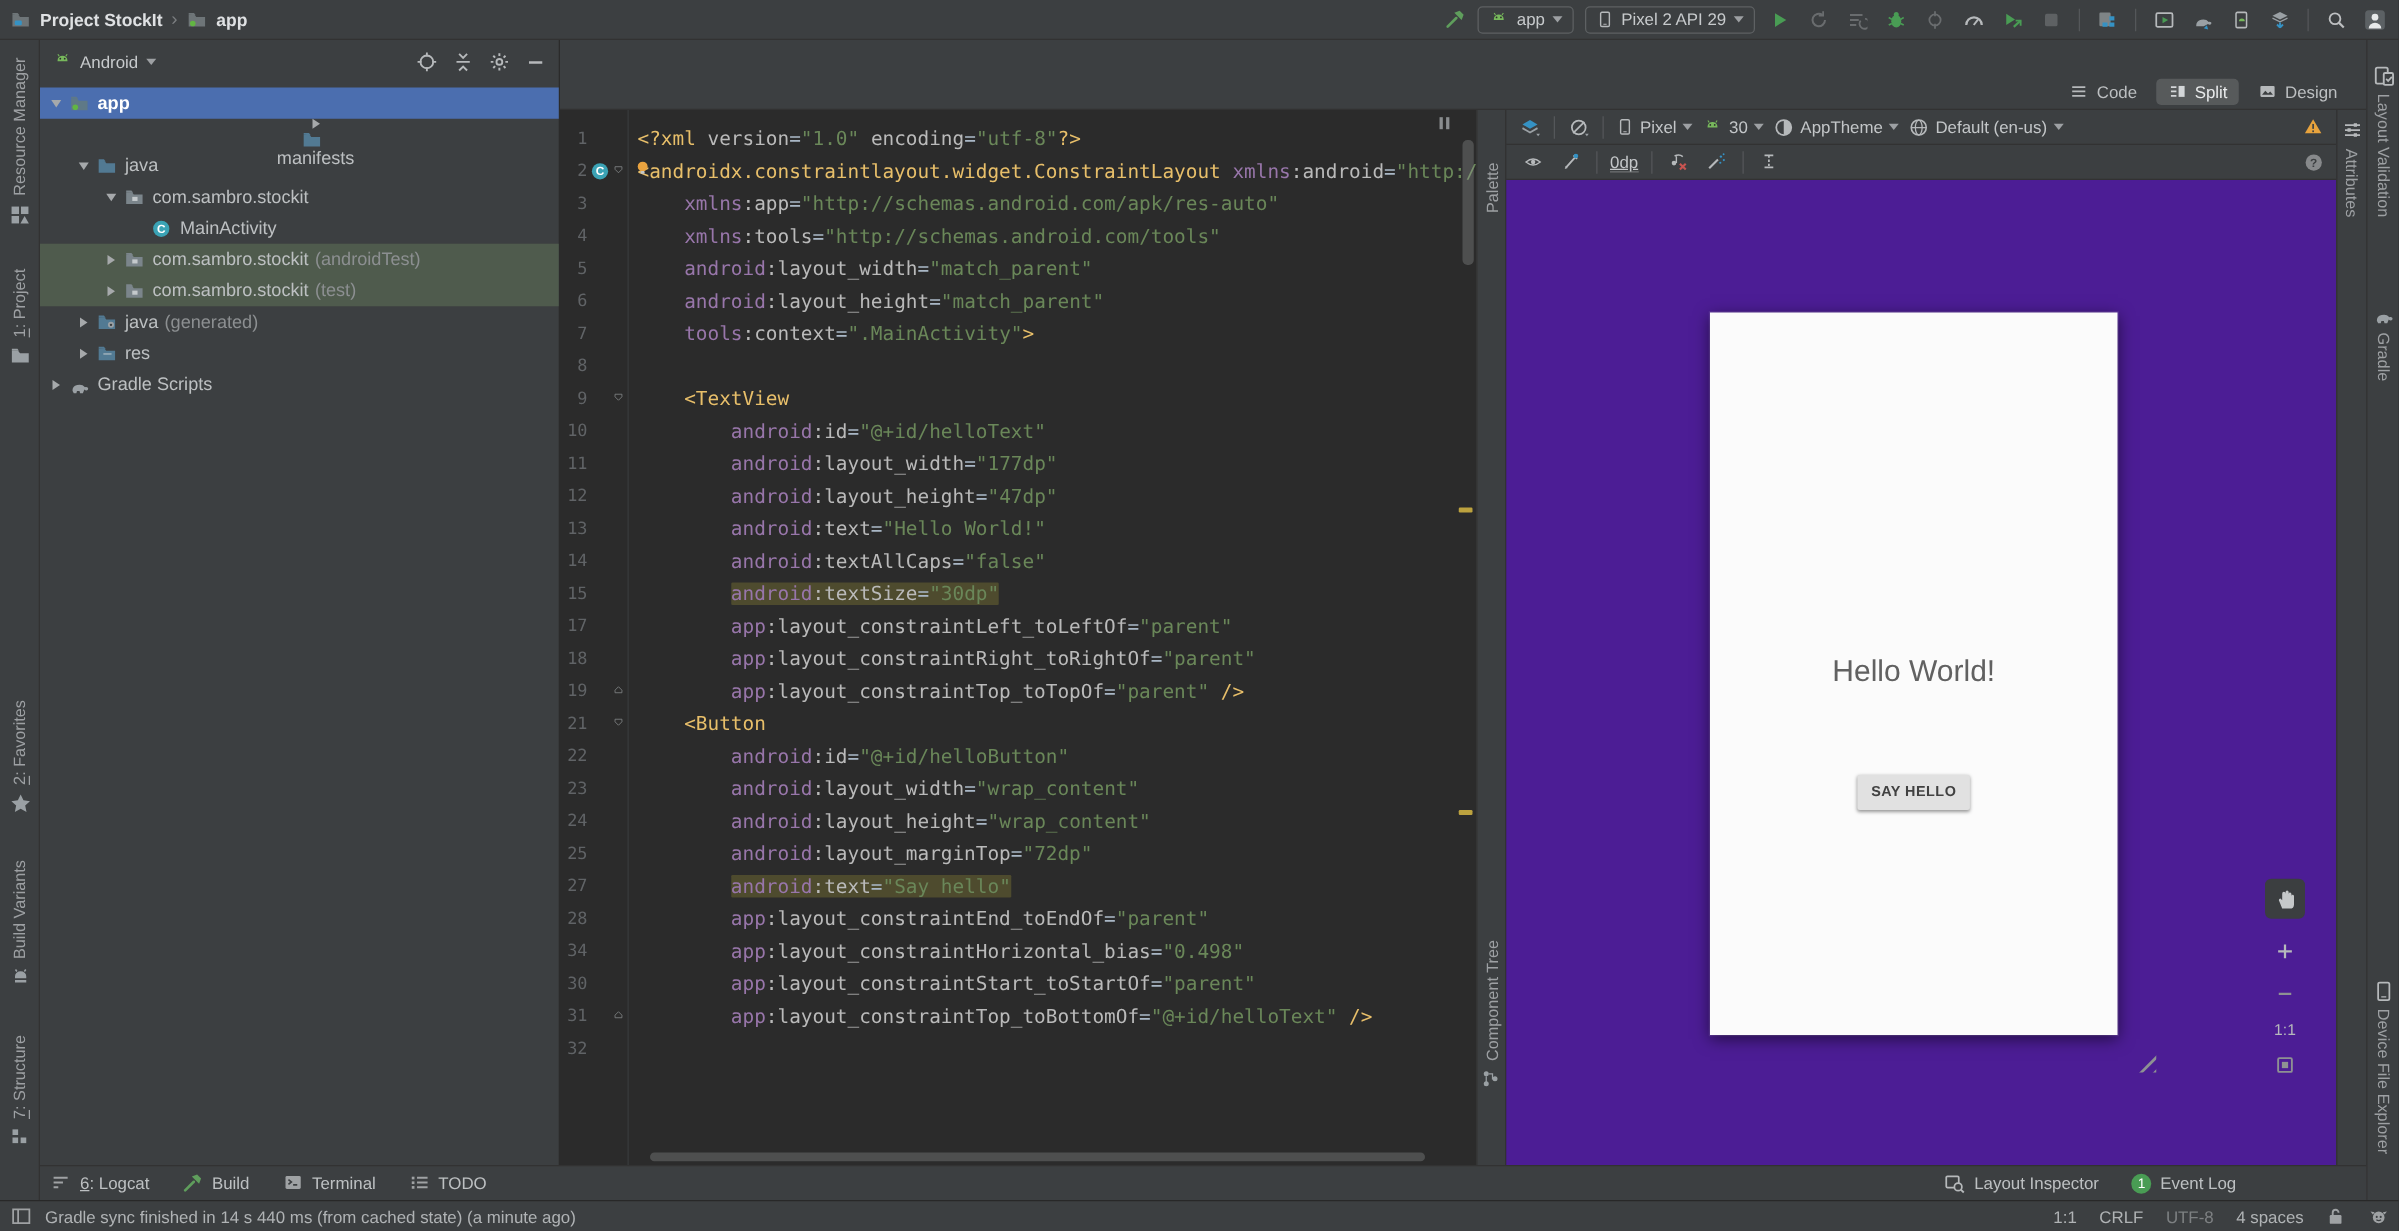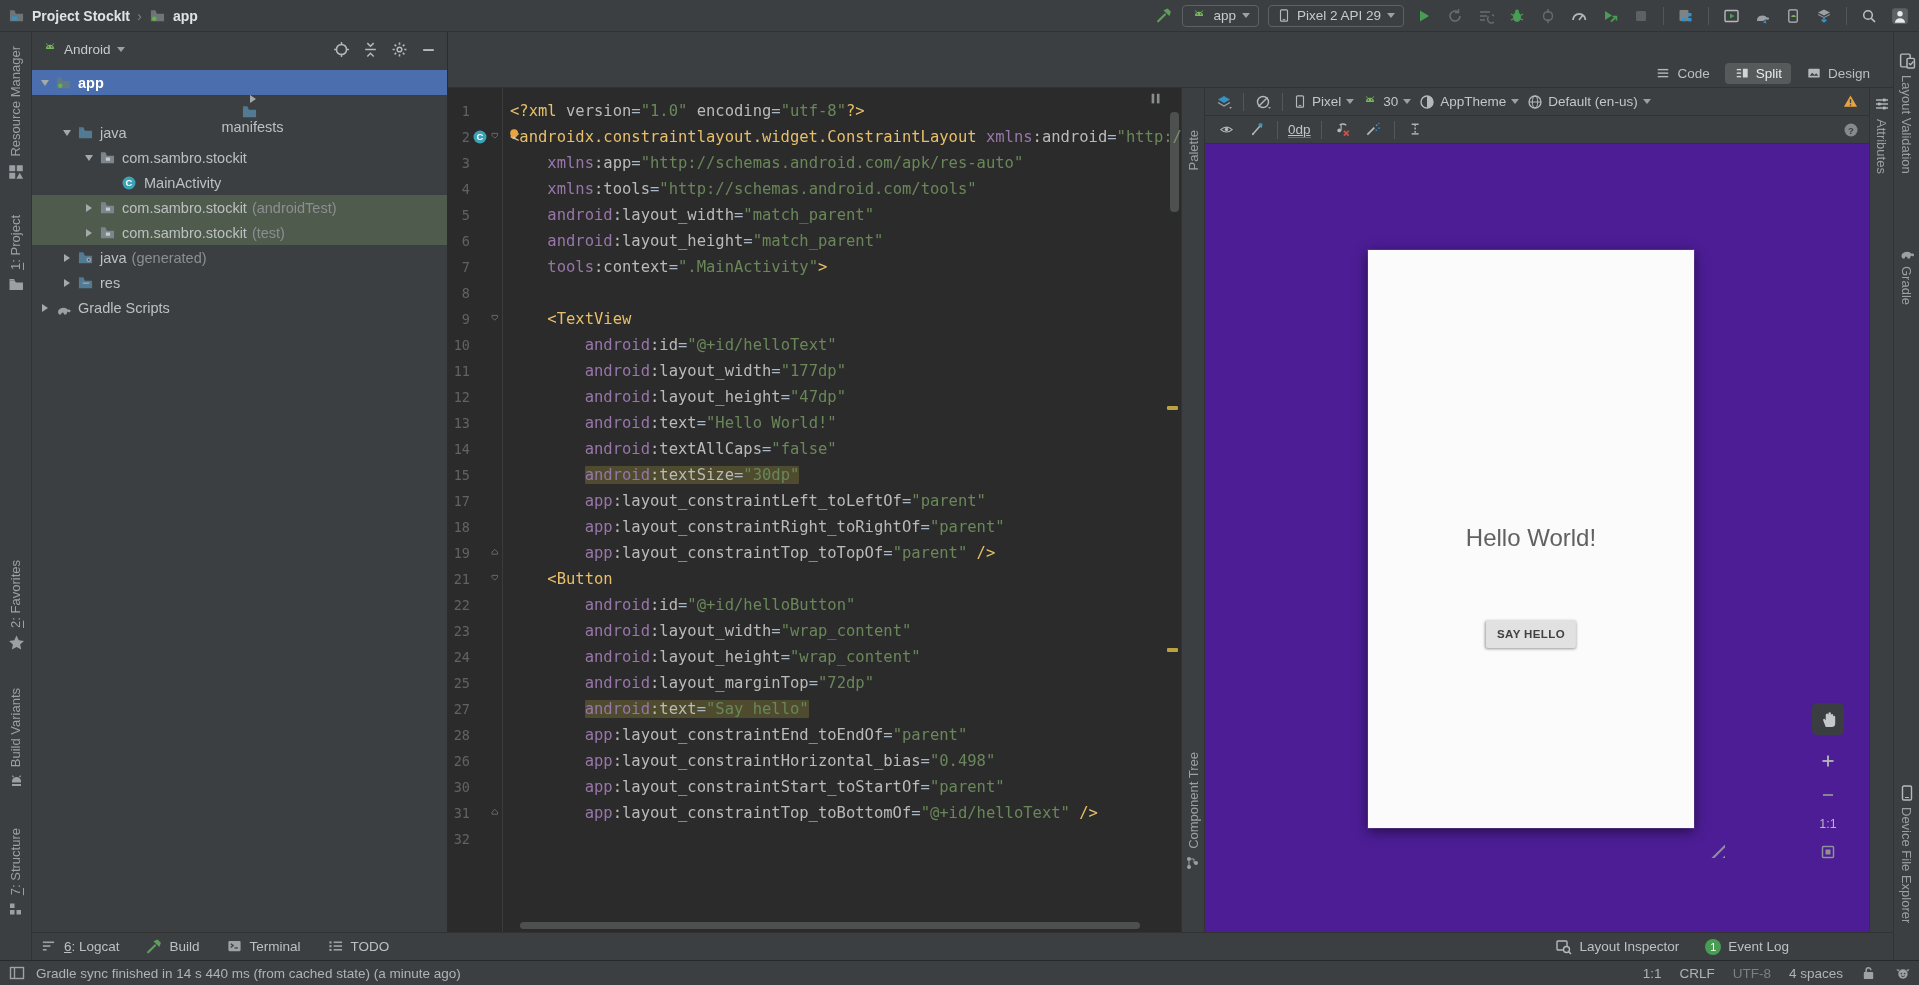--- a/index.html
+++ b/index.html
@@ -726,21 +726,21 @@
           <span class="gfo"></span>
           <span class="ltext"><span class="tok-pl">        </span><span class="hl"><span class="tok-ns">android</span><span class="tok-at">:text</span><span class="tok-op">=</span><span class="tok-st">"Say hello"</span></span></span>
         </div>
         <div class="crow">
           <span class="ln">28</span>
           <span class="gic"></span>
           <span class="gfo"></span>
           <span class="ltext"><span class="tok-pl">        </span><span class="tok-ns">app</span><span class="tok-at">:layout_constraintEnd_toEndOf</span><span class="tok-op">=</span><span class="tok-st">"parent"</span></span>
         </div>
         <div class="crow">
-          <span class="ln">26</span>
+          <span class="ln">34</span>
           <span class="gic"></span>
           <span class="gfo"></span>
           <span class="ltext"><span class="tok-pl">        </span><span class="tok-ns">app</span><span class="tok-at">:layout_constraintHorizontal_bias</span><span class="tok-op">=</span><span class="tok-st">"0.498"</span></span>
         </div>
         <div class="crow">
           <span class="ln">30</span>
           <span class="gic"></span>
           <span class="gfo"></span>
           <span class="ltext"><span class="tok-pl">        </span><span class="tok-ns">app</span><span class="tok-at">:layout_constraintStart_toStartOf</span><span class="tok-op">=</span><span class="tok-st">"parent"</span></span>
         </div>

